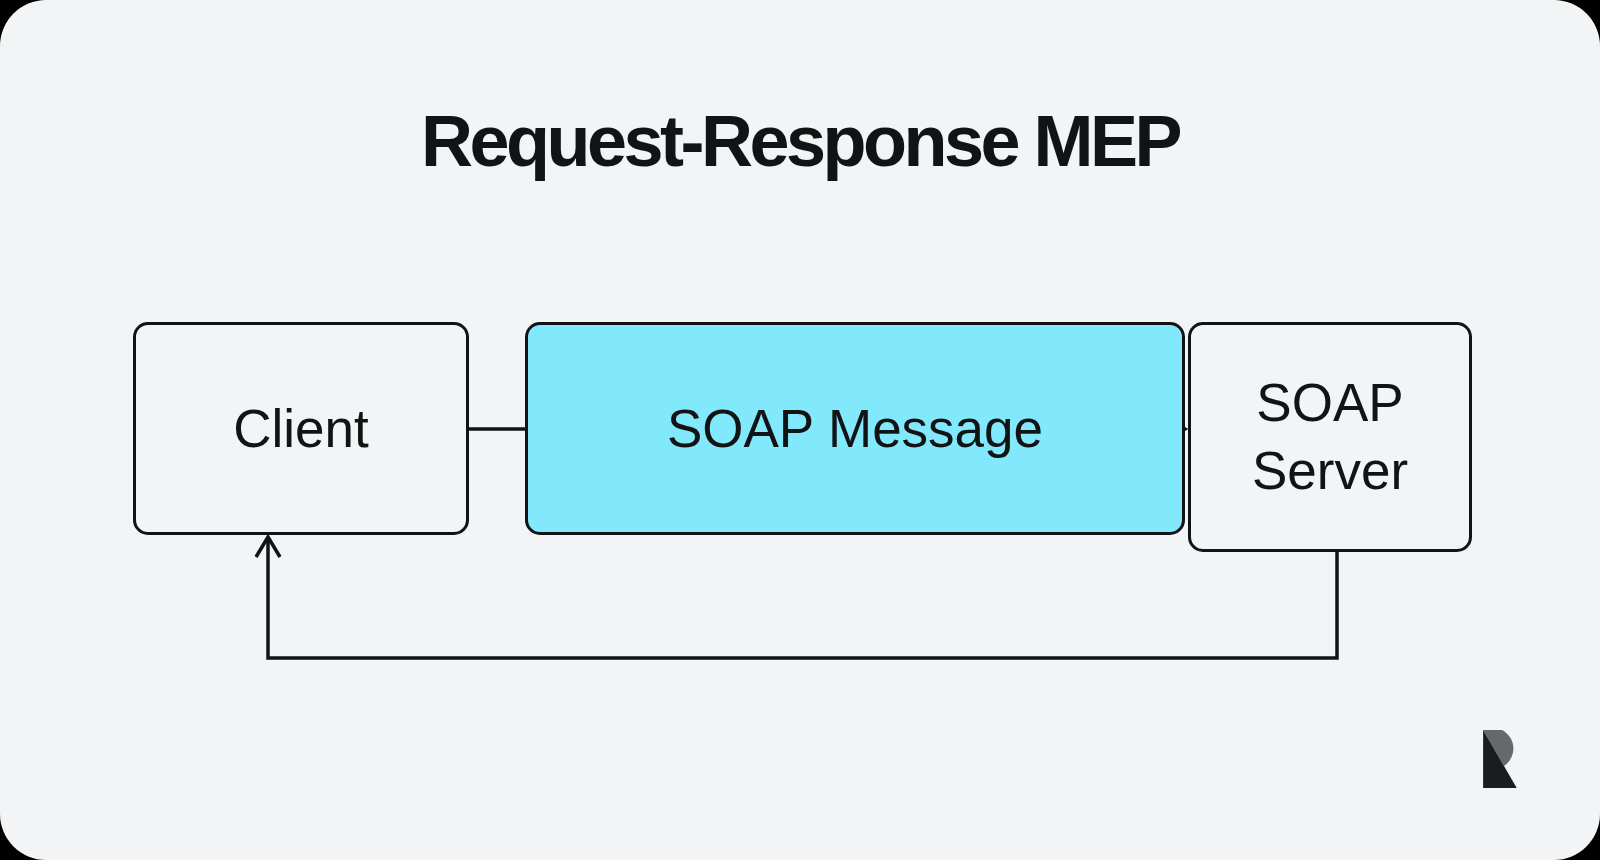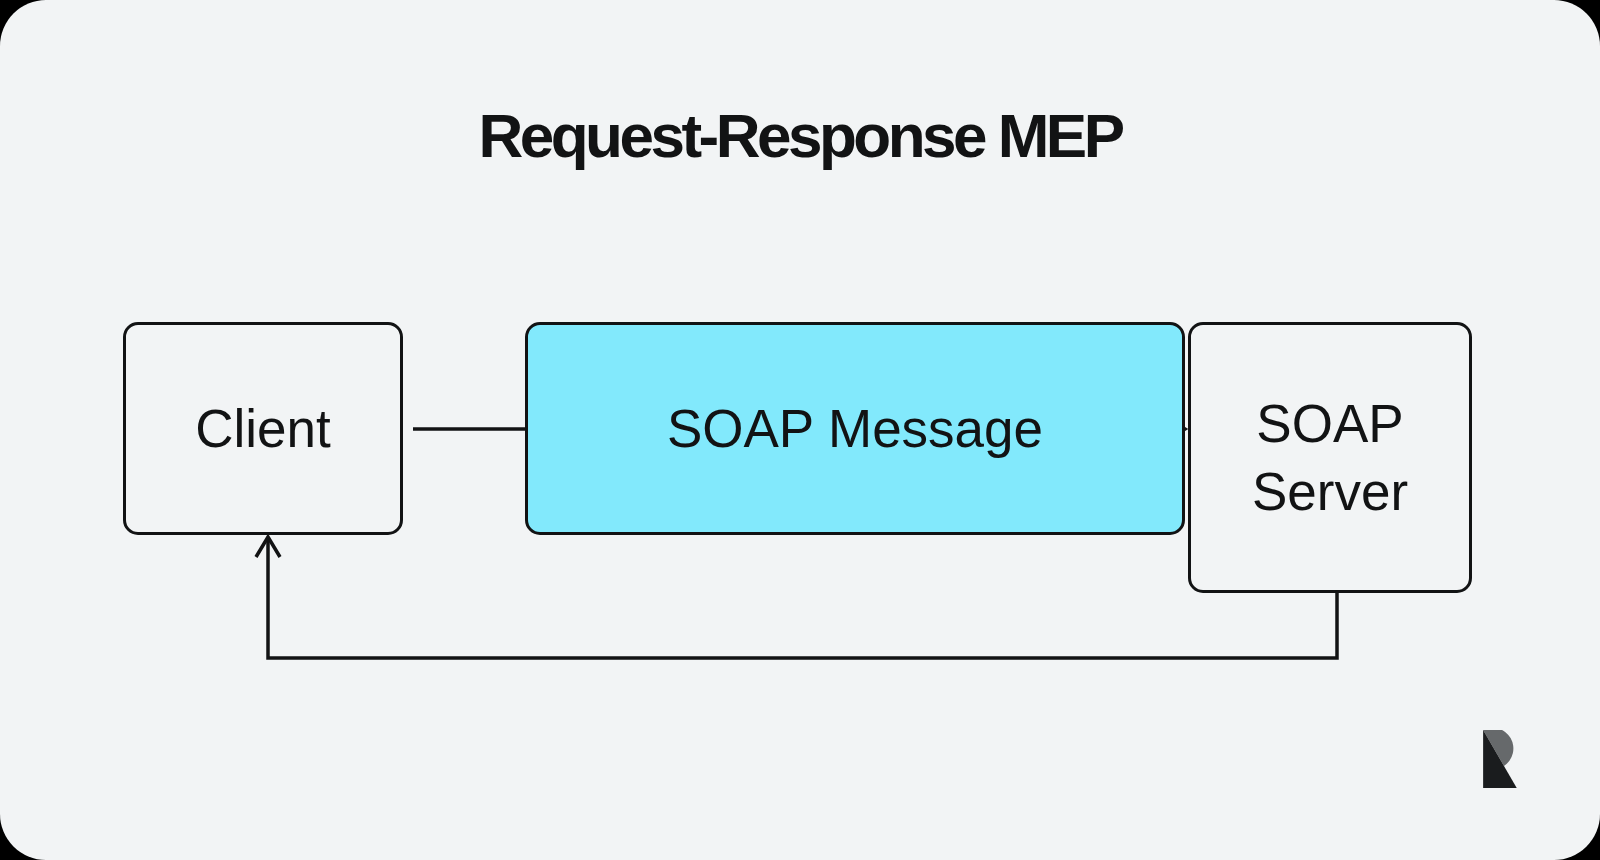--- a/index.html
+++ b/index.html
@@ -19,21 +19,21 @@
     background: #F2F4F5;
     border-radius: 46px;
   }
   .title {
     position: absolute;
     left: 0;
     top: 100px;
     width: 1600px;
     margin: 0;
     text-align: center;
-    font-size: 62px;
+    font-size: 72px;
     font-weight: bold;
     letter-spacing: -3.5px;
     color: #121314;
   }
   .connectors {
     position: absolute;
     left: 0; top: 0;
     width: 1600px;
     height: 860px;
   }
@@ -49,23 +49,23 @@
     border-radius: 15px;
     background: #F2F4F5;
     display: flex;
     align-items: center;
     justify-content: center;
     text-align: center;
     font-size: 53px;
     line-height: 1.28;
     color: #121314;
   }
-  .node-client { left: 123px; top: 322px; width: 280px; height: 213px; }
+  .node-client { left: 133px; top: 322px; width: 336px; height: 213px; }
   .node-message { left: 525px; top: 322px; width: 660px; height: 213px; background: #82E9FC; }
-  .node-server { left: 1188px; top: 322px; width: 284px; height: 271px; padding: 0 44px; }
+  .node-server { left: 1188px; top: 322px; width: 284px; height: 230px; padding: 0 44px; }
   .logo {
     position: absolute;
     left: 1483px;
     top: 730px;
     width: 35px;
     height: 58px;
   }
 </style>
 </head>
 <body>

